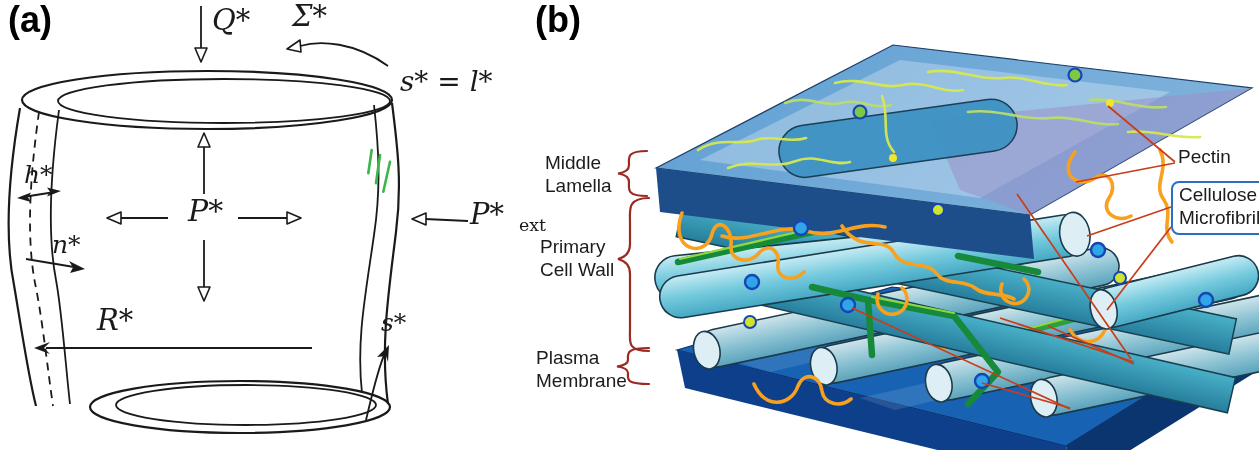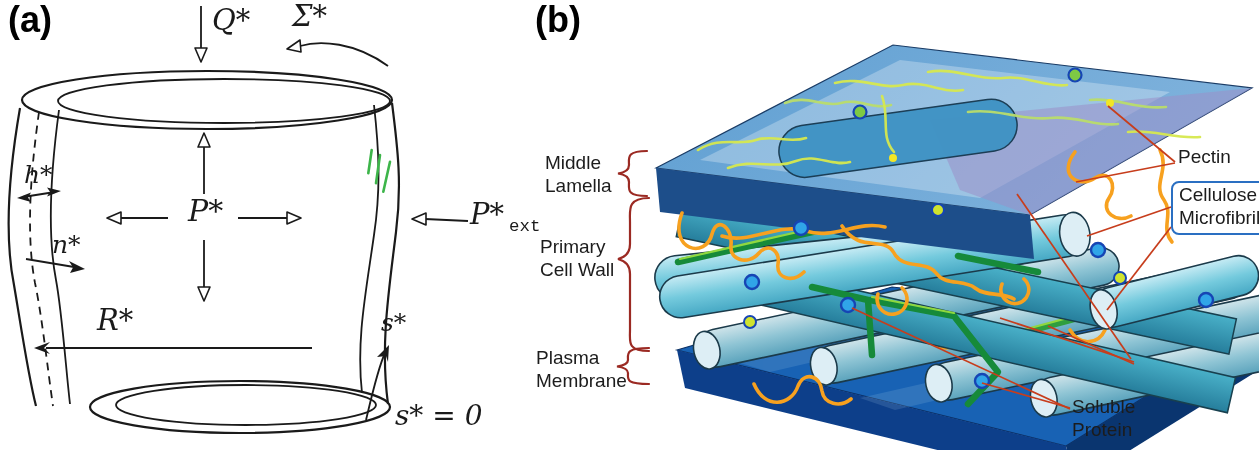--- a/index.html
+++ b/index.html
@@ -9,21 +9,21 @@
   #panel-a{left:0;width:530px;}
   #panel-b{left:530px;width:729px;}
   .panel svg{position:absolute;left:0;top:0;}
 
   .panel-tag{position:absolute;font-family:"Liberation Sans",sans-serif;
              font-weight:bold;font-size:36px;color:#000;line-height:1;}
 
   
   .mlabel{position:absolute;font-family:"DejaVu Serif",serif;font-style:italic;
           color:#1a1a1a;white-space:nowrap;line-height:1;}
-  .msub{font-style:normal;font-size:0.60em;vertical-align:-0.38em;margin-left:5px;font-family:Liberation Mono, monospace;}
+  .msub{font-style:normal;font-size:0.60em;vertical-align:-0.38em;margin-left:15px;}
 
   
   .b-label{position:absolute;font-size:19px;color:#1c1c1c;line-height:1.2;
            white-space:pre-line;}
   .boxed{border:2.5px solid var(--label-box-border,#2a6fc2);border-radius:8px;
          background:#fff;padding:1px 6px 3px 6px;}
 
   
   .aline{stroke:var(--panel-a-line,#1a1a1a);stroke-width:2.2;fill:none;}
   .aline-thin{stroke:var(--panel-a-line,#1a1a1a);stroke-width:1.8;fill:none;}
@@ -124,27 +124,27 @@
       </g>
 
       <g>
         <path class="aline-thin" d="M366,420 C 372,395 378,368 385,353"></path>
         <polygon class="abarb" points="389,345 377,357 386,356 388,362"></polygon>
       </g>
     </svg>
     <span class="panel-tag" style="left:8px;top:2px">(a)</span>
     <span class="mlabel" style="left:212px;top:6px;font-size:29px">Q*</span>
     <span class="mlabel" style="left:292px;top:2px;font-size:29px">Σ*</span>
+    <span class="mlabel" style="left:400px;top:68px;font-size:28px">s* = l*</span>
     <span class="mlabel" style="left:24px;top:162px;font-size:25px">h*</span>
     <span class="mlabel" style="left:52px;top:232px;font-size:25px">n*</span>
     <span class="mlabel" style="left:188px;top:196px;font-size:30px">P*</span>
     <span class="mlabel" style="left:470px;top:200px;font-size:29px"><span>P*</span><span class="msub">ext</span></span>
     <span class="mlabel" style="left:97px;top:306px;font-size:29px">R*</span>
     <span class="mlabel" style="left:381px;top:310px;font-size:25px">s*</span>
-    <span class="mlabel" style="left:395px;top:402px;font-size:28px">s* = 0</span>
   </div>
 
   <div id="panel-b" class="panel">
     <svg width="729" height="450" viewBox="0 0 729 450">
       <defs>
         <linearGradient id="gradCyl" x1="0" y1="0" x2="0" y2="1">
           <stop offset="0" stop-color="#c6ebf4"></stop>
             <stop offset="0.5" stop-color="#74cadd"></stop>
           <stop offset="1" stop-color="#46a8c4"></stop>
         </linearGradient>
@@ -302,16 +302,14 @@
     <span class="panel-tag" style="left:5px;top:2px">(b)</span>
     <span class="b-label" style="left:10px;top:236px">Primary
 Cell Wall</span>
     <span class="b-label" style="left:15px;top:152px">Middle
 Lamella</span>
     <span class="b-label" style="left:6px;top:347px">Plasma
 Membrane</span>
     <span class="b-label" style="left:648px;top:146px">Pectin</span>
     <span class="b-label boxed" style="left:641px;top:181px">Cellulose
 Microfibril</span>
-    <span class="b-label" style="left:542px;top:396px">Soluble
-Protein</span>
   </div>
 </div>
 
 </body></html>

